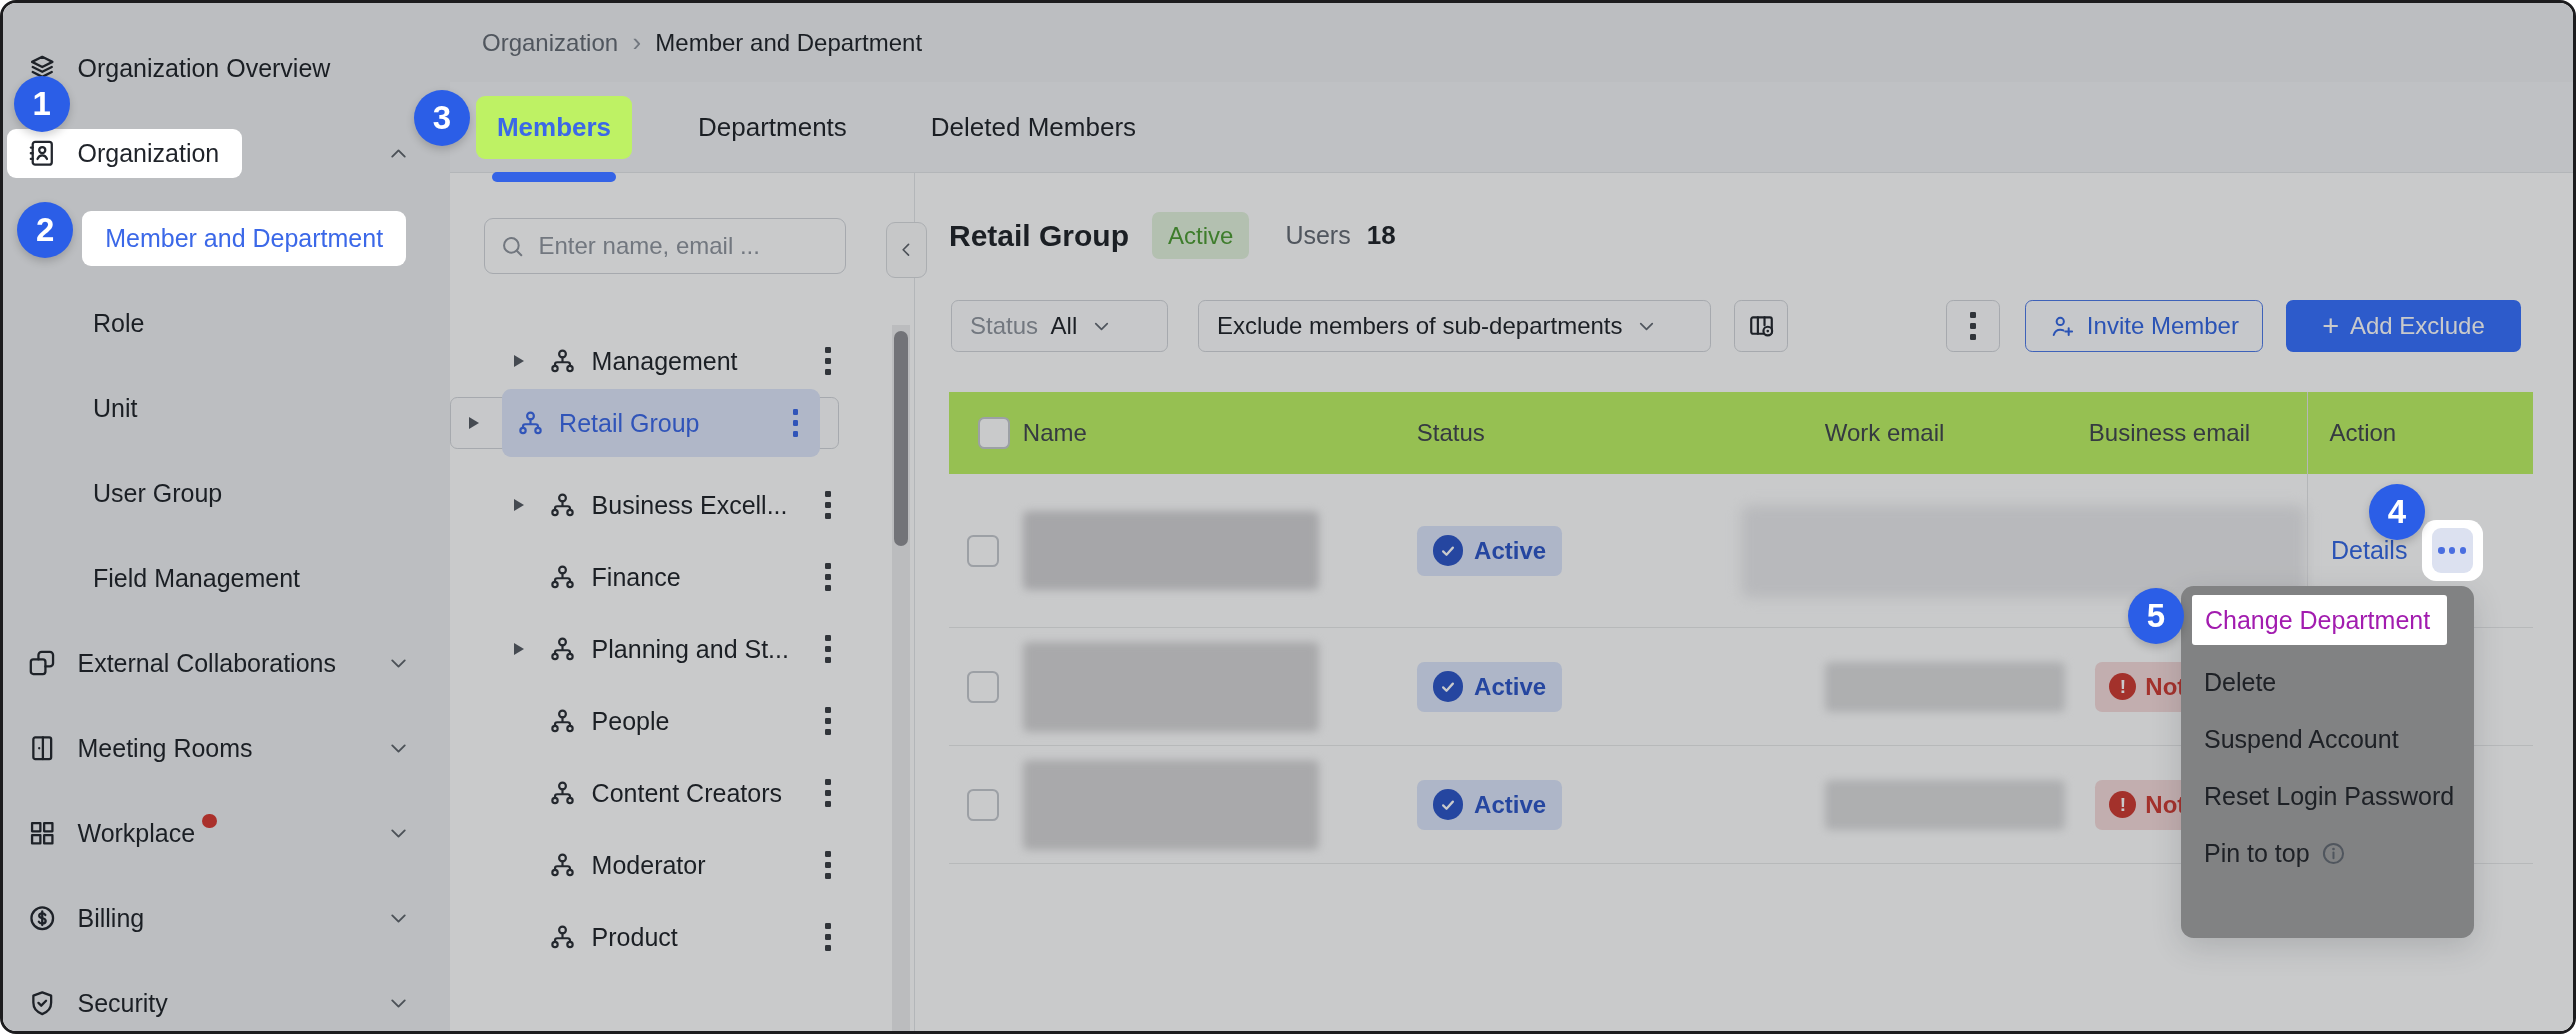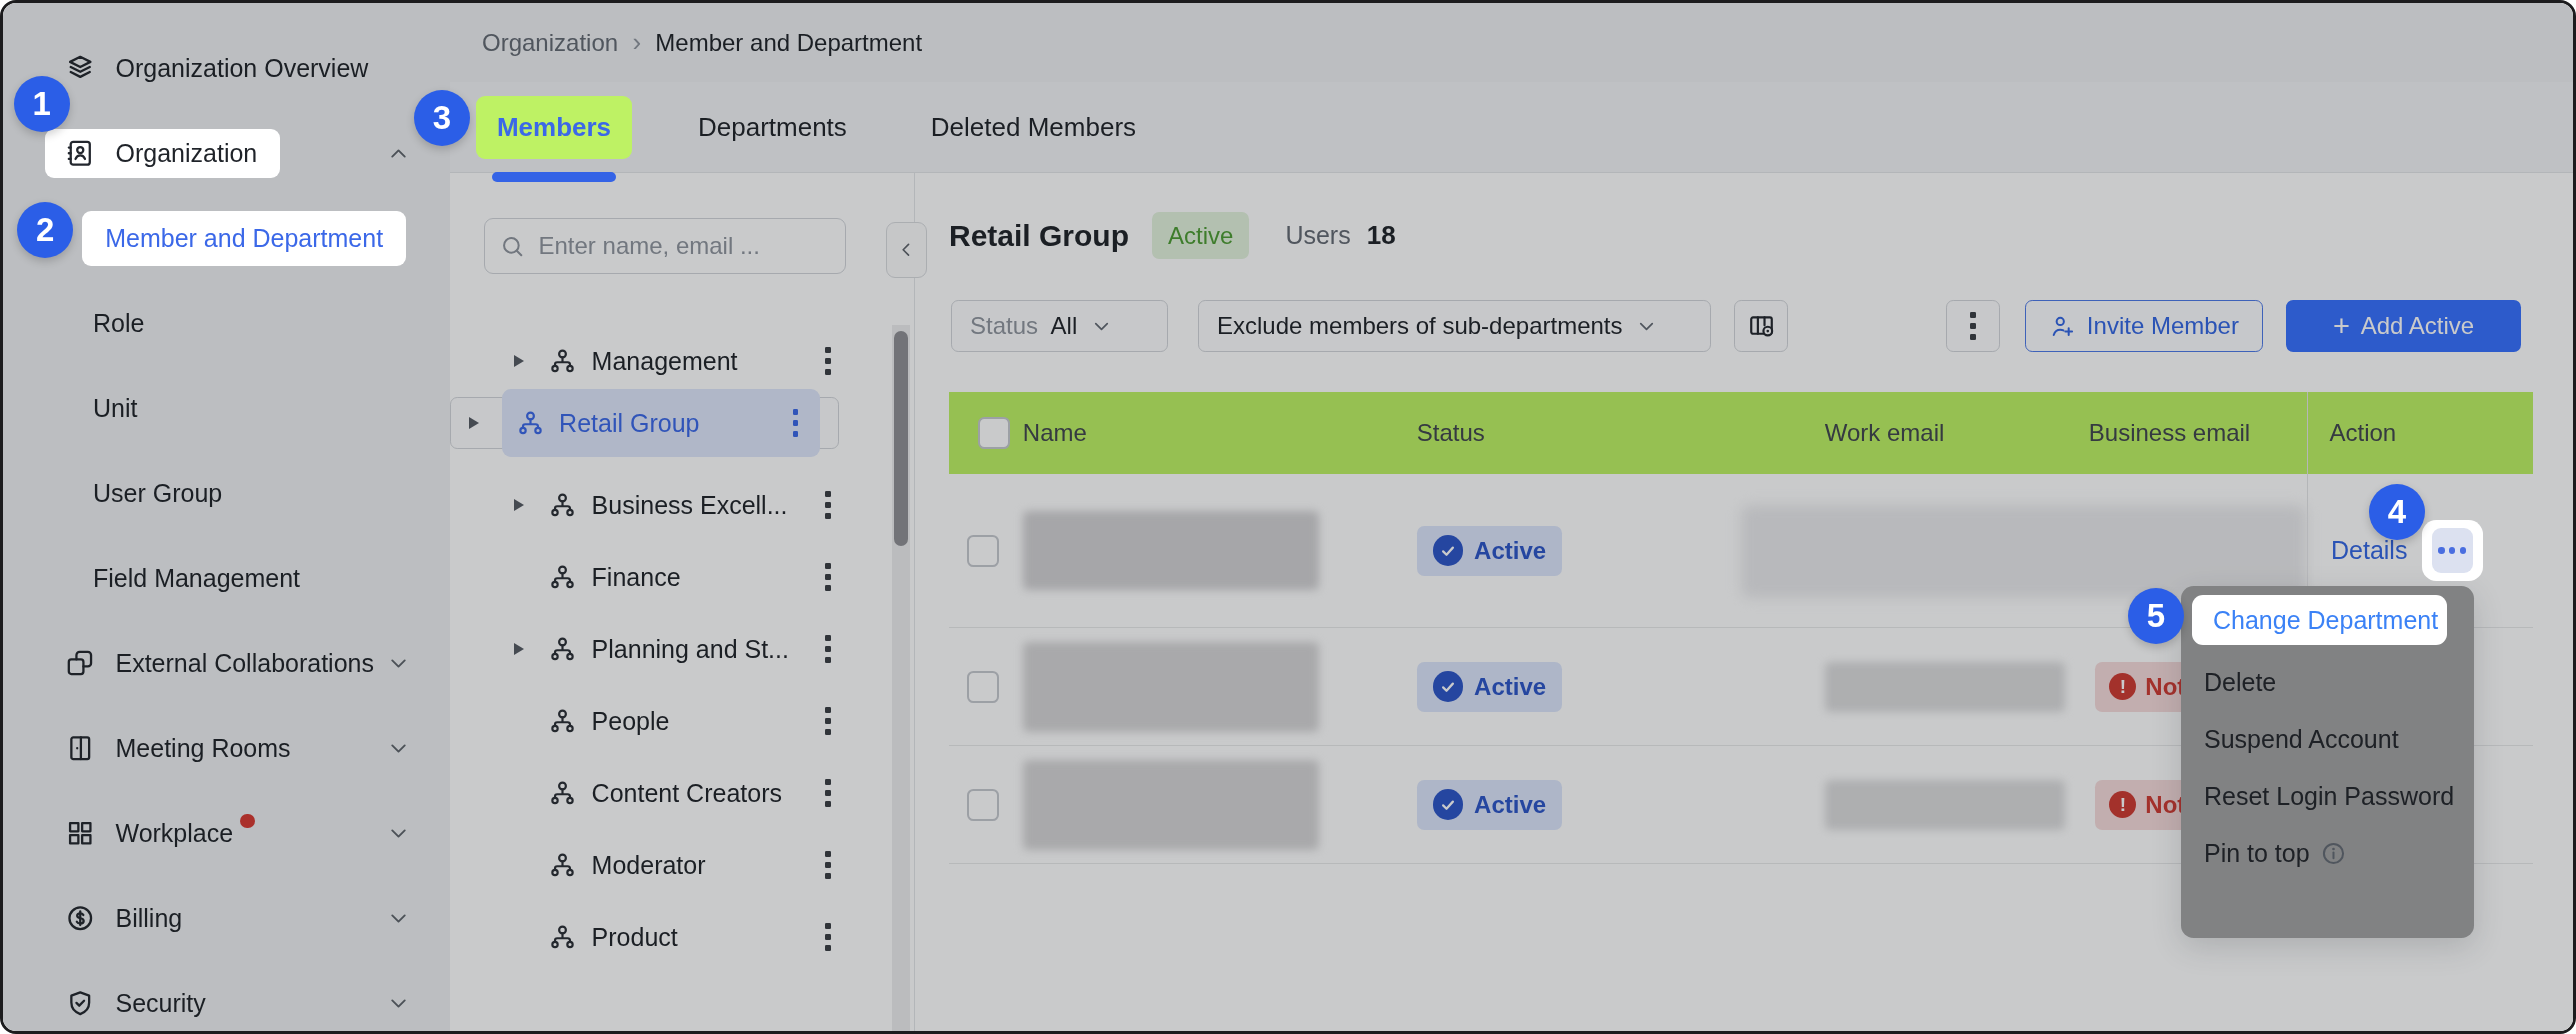--- a/index.html
+++ b/index.html
@@ -23,21 +23,21 @@
   .step4 { left:2366px; top:481px; }
   .step5 { left:2125px; top:585px; }
 
   
   .svgi { display:block; fill:none; stroke:currentColor; stroke-width:1.8;
           stroke-linecap:round; stroke-linejoin:round; }
 
   
   .sidebar { position:absolute; left:0; top:0; bottom:0; width:447px; background:#eef0f2; padding-top:23px; }
   .side-item { position:relative; height:85px; display:flex; align-items:center;
-               padding:0 39px 0 62px; font-size:25px; color:#1f2329; white-space:nowrap; }
+               padding:0 39px 0 24px; font-size:25px; color:#1f2329; white-space:nowrap; }
   .side-item .icn { width:30.5px; height:30.5px; margin-right:20px; color:#23272e; flex:none; }
   .side-item.sub { padding-left:90px; }
   .side-item .chev { width:25px; height:25px; color:#5f646b; margin-left:auto; flex:none; }
   .pill-org { display:flex; align-items:center; background:#fff; border-radius:9px;
               padding:9px 23px 9px 20px; margin-left:-20px; }
   .pill-org .icn { margin-right:20px; }
   .pill-mad { display:flex; align-items:center; background:#fff; border-radius:9px;
               padding:13.4px 23px; margin-left:-10.8px; color:#3b68e8; font-weight:500; }
   .reddot { width:14.3px; height:14.3px; border-radius:50%; background:#d83931;
             display:inline-block; margin-left:7.2px; position:relative; top:-12.5px; }
@@ -160,22 +160,22 @@
   .morebtn i { width:6.3px; height:6.3px; border-radius:50%; background:#4a6ee0; }
 
   
   .menu { position:absolute; left:2178px; top:583px; width:293px; height:352px; background:#a3a3a3;
           border-radius:12.5px; box-shadow:0 9px 30.5px rgba(31,35,41,.16); z-index:40; padding-top:9px; }
   .mitem { height:57px; display:flex; align-items:center; padding:0 23px; font-size:25px; color:#23262b;
            white-space:nowrap; }
   .mitem .info { width:27px; height:27px; margin-left:10.8px; color:#646a73; flex:none; }
   .mspacer { height:59px; }
   .menu-spot { position:absolute; left:2189px; top:592px; width:255px; height:50px; background:#fff;
-               border-radius:11px; display:flex; align-items:center; padding:0 21px; font-size:25px;
-               color:#3b82f6; z-index:60; white-space:nowrap; }
+               border-radius:3px; display:flex; align-items:center; padding:0 13px; font-size:25px;
+               color:#a21caf; z-index:60; white-space:nowrap; }
 </style>
 </head>
 <body>
 
 <div class="app">
 
   <nav class="sidebar">
 
     <div class="side-item">
       <svg class="svgi icn" viewBox="0 0 24 24">
@@ -543,21 +543,21 @@
         <div class="btn invite">
           <svg class="svgi" viewBox="0 0 24 24">
               <circle cx="10" cy="7.5" r="3.2"></circle>
               <path d="M4.2 19.5c1-3.1 3.1-4.6 5.8-4.6 1 0 2 .2 2.8.6"></path>
               <path d="M17.5 13.5v6M14.5 16.5h6"></path>
             </svg>
           <span>Invite Member</span>
         </div>
         <div class="btn add">
           <span style="font-size:29px;font-weight:400;">+</span>
-          <span>Add Active</span>
+          <span>Add Exclude</span>
         </div>
       </div>
 
       <div class="table">
         <div class="grid thead">
           <div>
               <span class="cb" style="margin-left:18px;display:block;"></span>
             </div>
           <div>Name</div>
           <div>Status</div>

